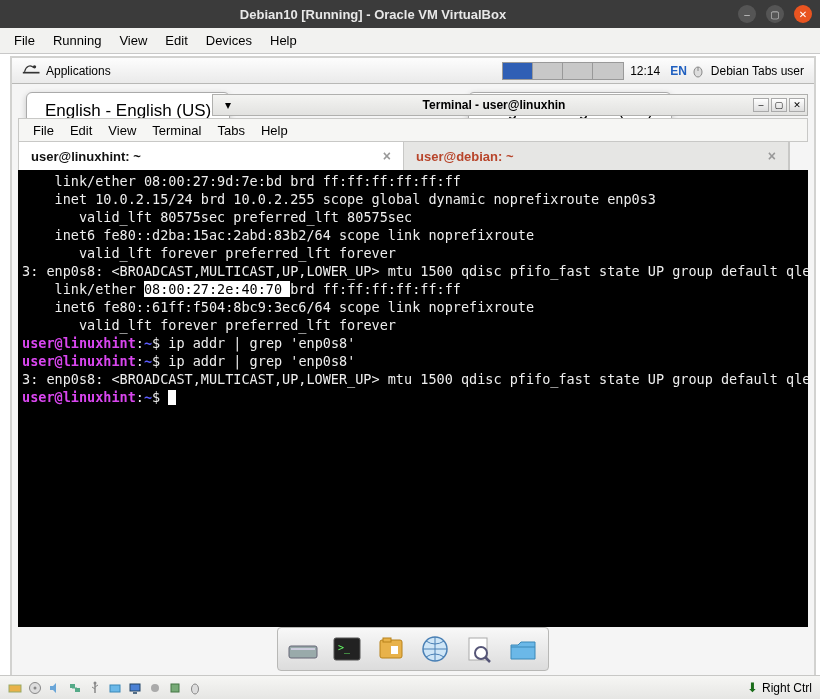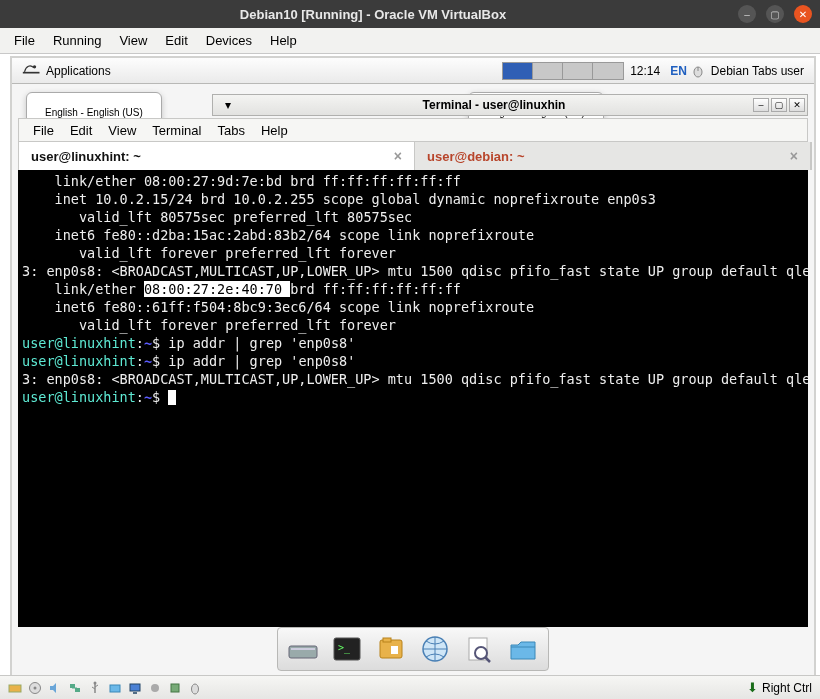--- a/index.html
+++ b/index.html
@@ -32,44 +32,44 @@
   .workspace-switcher { display: flex; border: 1px solid #999; height: 18px; }
   .workspace { width: 30px; height: 100%; border-right: 1px solid #999; background: #c8c8c8; }
   .workspace:last-child { border-right: none; }
   .workspace.active { background: #2f5fb5; }
   .clock { padding: 0 6px; }
   .lang-ind { color: #2060c0; font-weight: bold; padding: 0 4px; }
   .mouse-icon { width: 14px; height: 14px; }
   .user-label { padding: 0 6px; }
   
   
-  .ime-popup { position: absolute; background: #fff; border: 1px solid #aaa; border-radius: 6px; box-shadow: 0 2px 6px rgba(0,0,0,.2); padding: 14px 18px; font-size: 10px; }
+  .ime-popup { position: absolute; background: #fff; border: 1px solid #aaa; border-radius: 6px; box-shadow: 0 2px 6px rgba(0,0,0,.2); padding: 8px 18px; font-size: 17px; }
   .ime-left { left: 14px; top: 34px; }
   .ime-right { left: 456px; top: 34px; }
   
   
   .termwin-titlebar { position: absolute; left: 200px; top: 36px; right: 6px; height: 22px; background: linear-gradient(#f4f4f2,#e2e2e0); border: 1px solid #b0b0ae; display: flex; align-items: center; font-size: 12px; }
   .termwin-title { flex: 1; text-align: center; font-weight: bold; }
   .termwin-controls { display: flex; gap: 2px; margin-left: auto; padding-right: 2px; }
   .twb { width: 16px; height: 14px; border: 1px solid #aaa; background: linear-gradient(#fff,#ddd); font-size: 9px; display: flex; align-items: center; justify-content: center; }
   
   
   .term-menubar { position: absolute; left: 6px; right: 6px; top: 60px; height: 24px; background: #f6f6f4; border: 1px solid #c8c8c6; display: flex; align-items: center; padding: 0 6px; font-size: 13px; }
   .term-menu-item { padding: 2px 8px; }
   
   
-  .term-tabbar { position: absolute; left: 6px; right: 2px; top: 84px; height: 28px; background: #e6e6e4; border-left: 1px solid #c8c8c6; border-right: 1px solid #c8c8c6; display: flex; }
+  .term-tabbar { position: absolute; left: 6px; right: 24px; top: 84px; height: 28px; background: #e6e6e4; border-left: 1px solid #c8c8c6; border-right: 1px solid #c8c8c6; display: flex; }
   .term-tab { flex: 1; display: flex; align-items: center; padding: 0 12px; border-right: 1px solid #c8c8c6; position: relative; font-size: 13px; }
   .term-tab.active { background: #fff; font-weight: bold; color: #111; }
   .term-tab.inactive { color: #b8452b; font-weight: bold; }
   .term-tab .close-x { margin-left: auto; color: #999; font-size: 14px; }
   
   
   .term-body { position: absolute; left: 6px; right: 6px; top: 112px; bottom: 48px; background: #000; color: #eee; font-family: "DejaVu Sans Mono","Courier New",monospace; font-size: 13.5px; line-height: 18px; padding: 2px 4px; white-space: pre; overflow: hidden; }
-  .t-green { color: #5eead4; font-weight: normal; }
+  .t-green { color: #d946ef; font-weight: bold; }
   .t-blue { color: #5c5cff; font-weight: bold; }
   .t-selected { background: #fff; color: #000; }
   .cursor { background: #fff; color: #000; display: inline-block; width: 8px; height: 15px; vertical-align: text-bottom; }
   
   
   .dock { position: absolute; left: 50%; transform: translateX(-50%); bottom: 4px; height: 44px; background: linear-gradient(#f8f8f8,#dcdcdc); border: 1px solid #b8b8b6; border-radius: 4px; display: flex; align-items: center; padding: 2px 8px; gap: 10px; }
   .dock-item { width: 34px; height: 34px; border-radius: 4px; display: flex; align-items: center; justify-content: center; }
   
   
   .vbox-statusbar { position: absolute; bottom: 0; left: 0; right: 0; height: 24px; background: linear-gradient(#f6f6f4,#e6e6e4); border-top: 1px solid #c8c8c6; display: flex; align-items: center; padding: 0 8px; font-size: 12px; }

